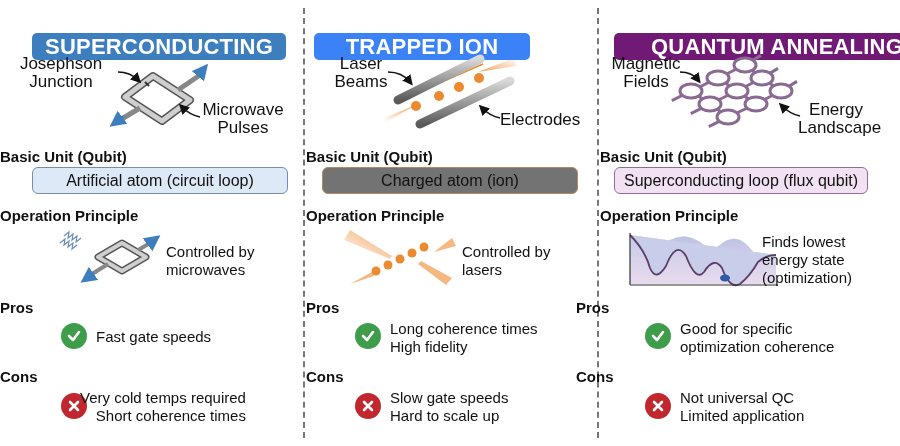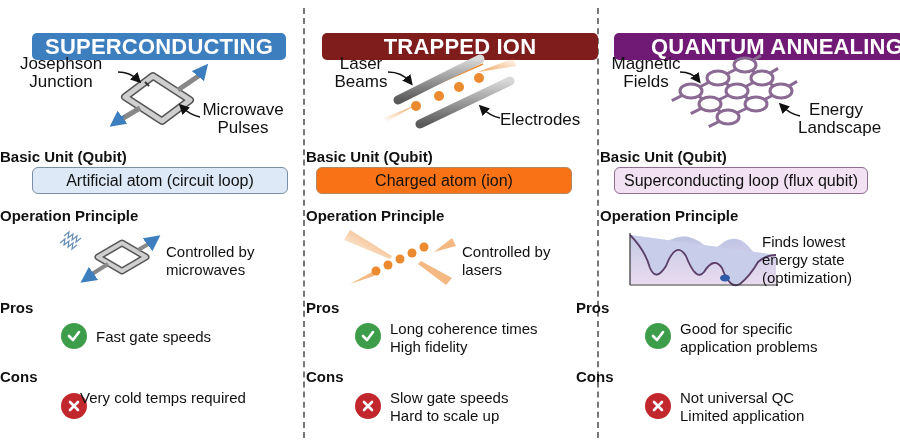--- a/index.html
+++ b/index.html
@@ -5,28 +5,28 @@
   html,body{margin:0;padding:0;background:#fff;}
   body{width:900px;height:446px;position:relative;overflow:hidden;font-family:"Liberation Sans",sans-serif;color:#111;}
   .col{position:absolute;top:0;height:446px;}
   .col1{left:0;width:300px;}
   .col2{left:306px;width:288px;}
   .col3{left:600px;width:300px;}
   .divider{position:absolute;top:8px;height:430px;border-left:2px dashed #777;}
   .d1{left:303px;} .d2{left:597px;}
   .hdr{position:absolute;top:13px;height:27px;border-radius:5px;color:#fff;font-weight:bold;font-size:22px;display:flex;align-items:center;justify-content:center;letter-spacing:0.2px;margin-top:20px;}
   .col1 .hdr{left:32px;width:254px;background:#3d7ebf;}
-  .col2 .hdr{left:16px;width:276px;background:#7f1d1d;}
+  .col2 .hdr{left:8px;width:216px;background:#3b82f6;}
   .col3 .hdr{left:14px;width:254px;background:#701a75;padding-left:36px;}
   .lbl{position:absolute;font-size:17px;line-height:18px;color:#111;}
   .center{text-align:center;}
   .sect{position:absolute;font-weight:bold;font-size:15px;left:0;right:0;text-align:left;}
   .unitbox{position:absolute;top:167px;height:25px;border-radius:6px;border:1.5px solid #777;display:flex;align-items:center;justify-content:center;font-size:16px;}
   .col1 .unitbox{left:32px;width:254px;background:#dde9f6;border-color:#7a8ea8;}
-  .col2 .unitbox{left:10px;width:254px;background:#f97316;border-color:#b08a63;}
+  .col2 .unitbox{left:16px;width:254px;background:#737373;border-color:#b08a63;}
   .col3 .unitbox{left:14px;width:252px;background:#f1e1f2;border-color:#8e6f93;}
   .ptext{position:absolute;font-size:15px;line-height:18px;}
   .icon{position:absolute;width:26px;height:26px;border-radius:50%;display:flex;align-items:center;justify-content:center;}
   .check{background:#3e9d4a;}
   .cross{background:#c1272d;}
   svg{position:absolute;overflow:visible;}
 </style>
 </head>
 <body>
 
@@ -98,20 +98,21 @@
   </div>
 
   <div class="sect" style="top:368px;">Cons</div>
   <div class="icon cross" style="left:61px;top:393px;">
     <svg width="12" height="12" style="position:static">
         <path d="M2,2 L10,10 M10,2 L2,10" stroke="#fff" stroke-width="2.6" stroke-linecap="round"></path>
       </svg>
   </div>
   <div class="ptext" style="left:80px;top:389px;text-align:right;">
     <div>Very cold temps required</div>
+    <div>Short coherence times</div>
   </div>
 </div>
 
 <div class="col col2">
   <div class="hdr">TRAPPED ION</div>
 
   <div class="lbl center" style="left:20px;top:55px;width:70px;">
     <div>Laser</div>
       <div>Beams</div>
   </div>
@@ -258,21 +259,21 @@
   </div>
 
   <div class="sect" style="top:299px;margin-left:-24px;">Pros</div>
   <div class="icon check" style="left:45px;top:323px;">
     <svg width="14" height="14" style="position:static">
         <path d="M2,7 L6,11 L12,3" fill="none" stroke="#fff" stroke-width="2.6" stroke-linecap="round" stroke-linejoin="round"></path>
       </svg>
   </div>
   <div class="ptext" style="left:80px;top:320px;">
     <div>Good for specific</div>
-    <div>application problems</div>
+    <div>optimization coherence</div>
   </div>
 
   <div class="sect" style="top:368px;margin-left:-24px;">Cons</div>
   <div class="icon cross" style="left:45px;top:393px;">
     <svg width="12" height="12" style="position:static">
         <path d="M2,2 L10,10 M10,2 L2,10" stroke="#fff" stroke-width="2.6" stroke-linecap="round"></path>
       </svg>
   </div>
   <div class="ptext" style="left:80px;top:389px;">
     <div>Not universal QC</div>

